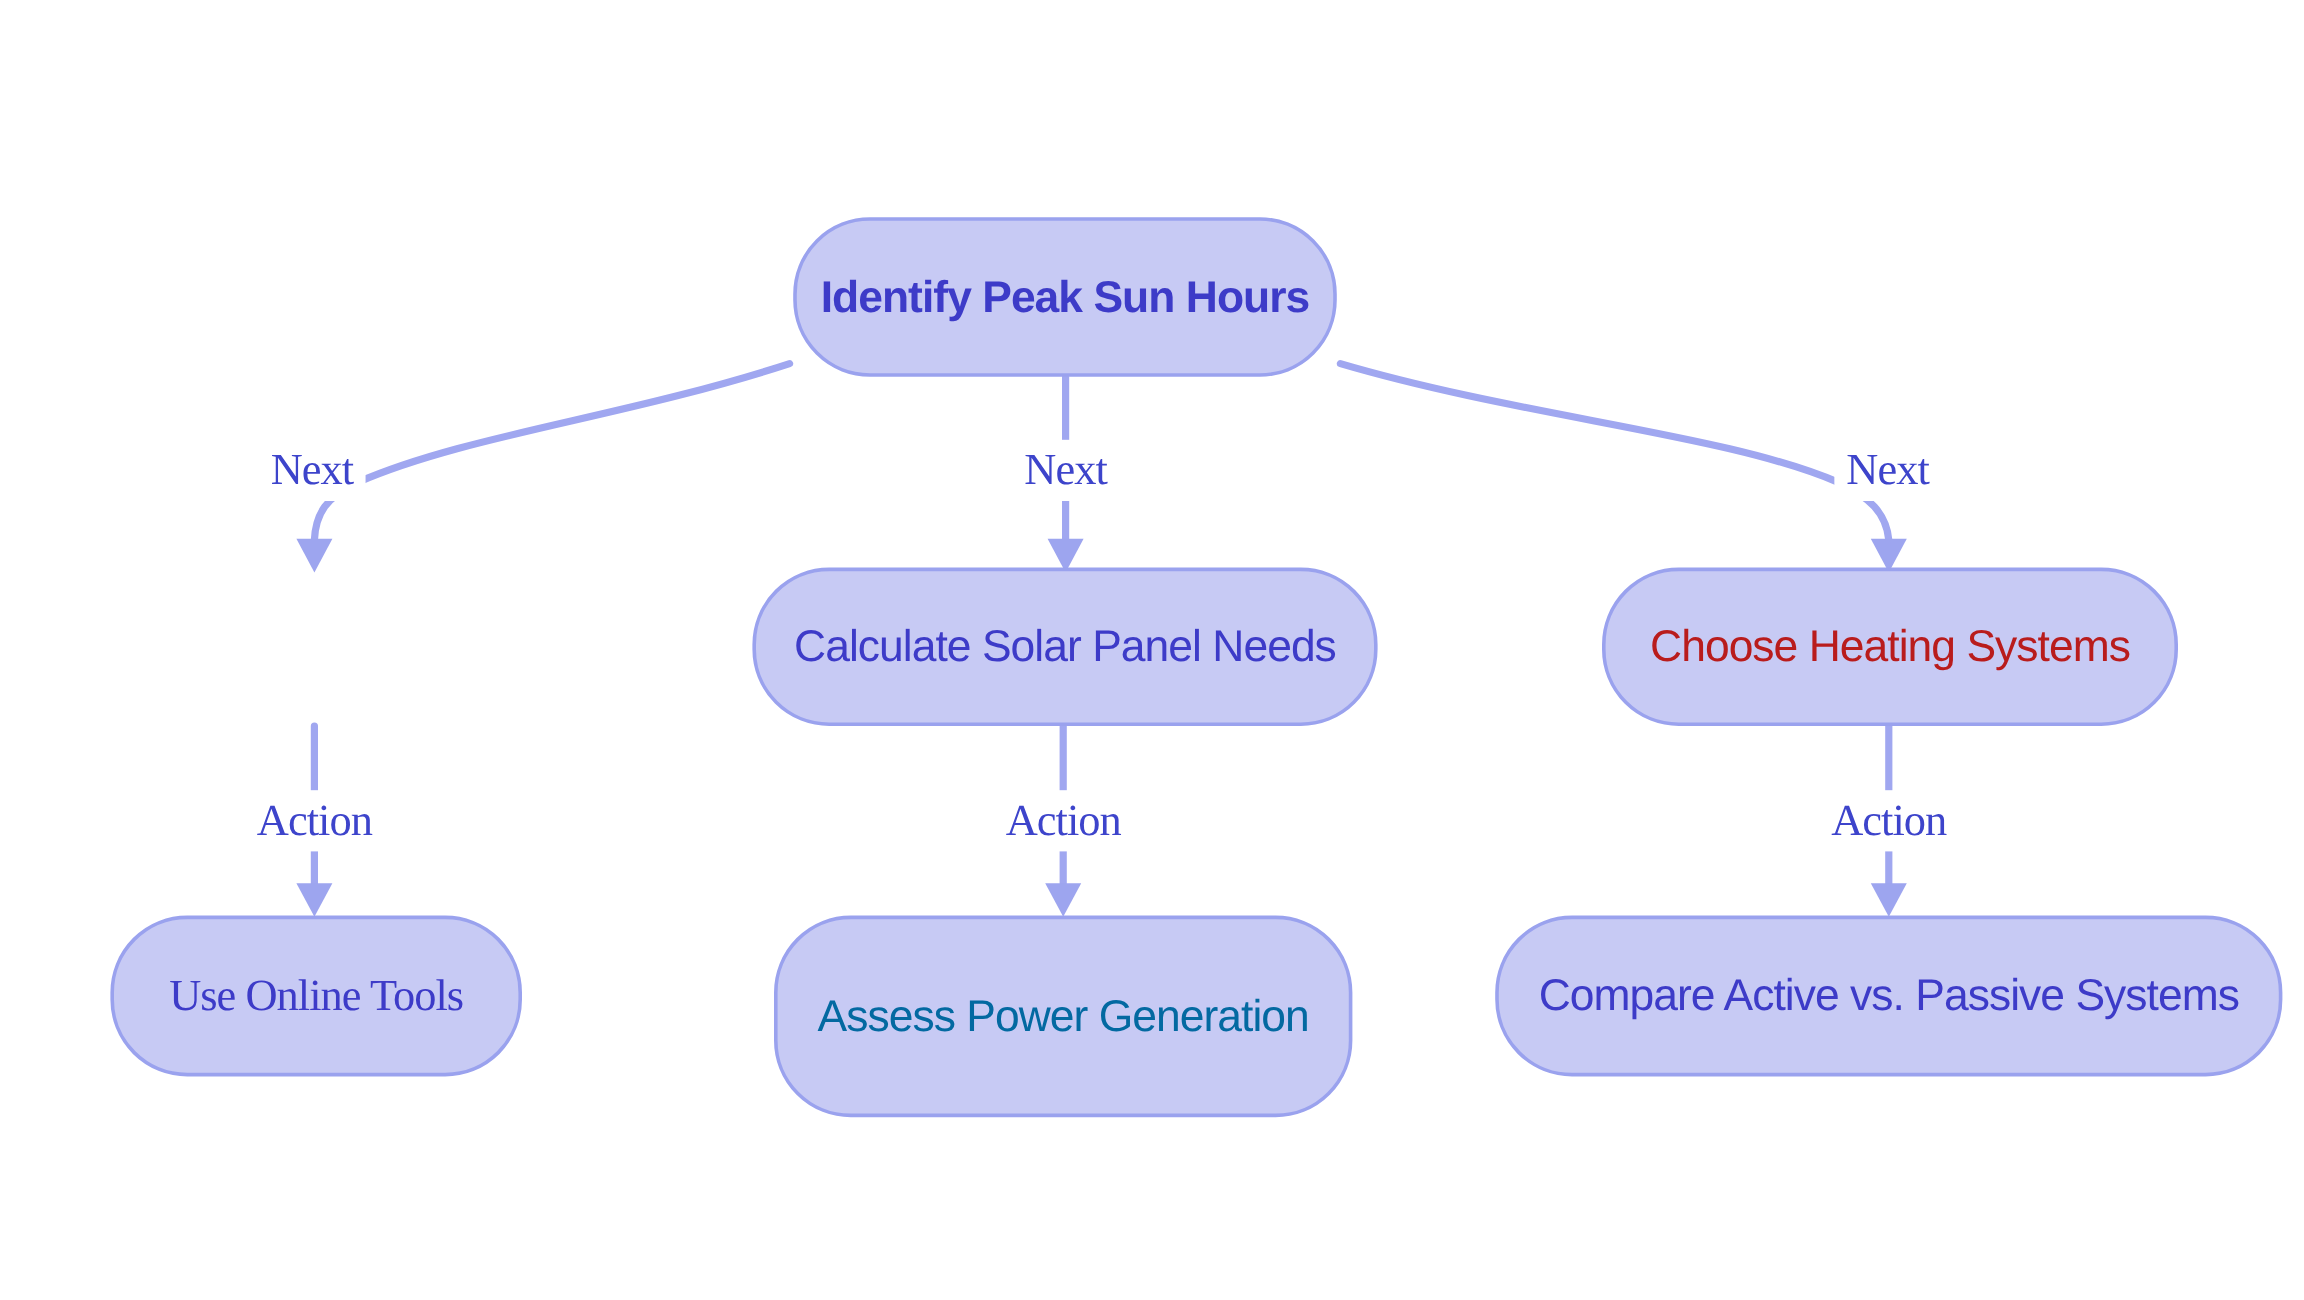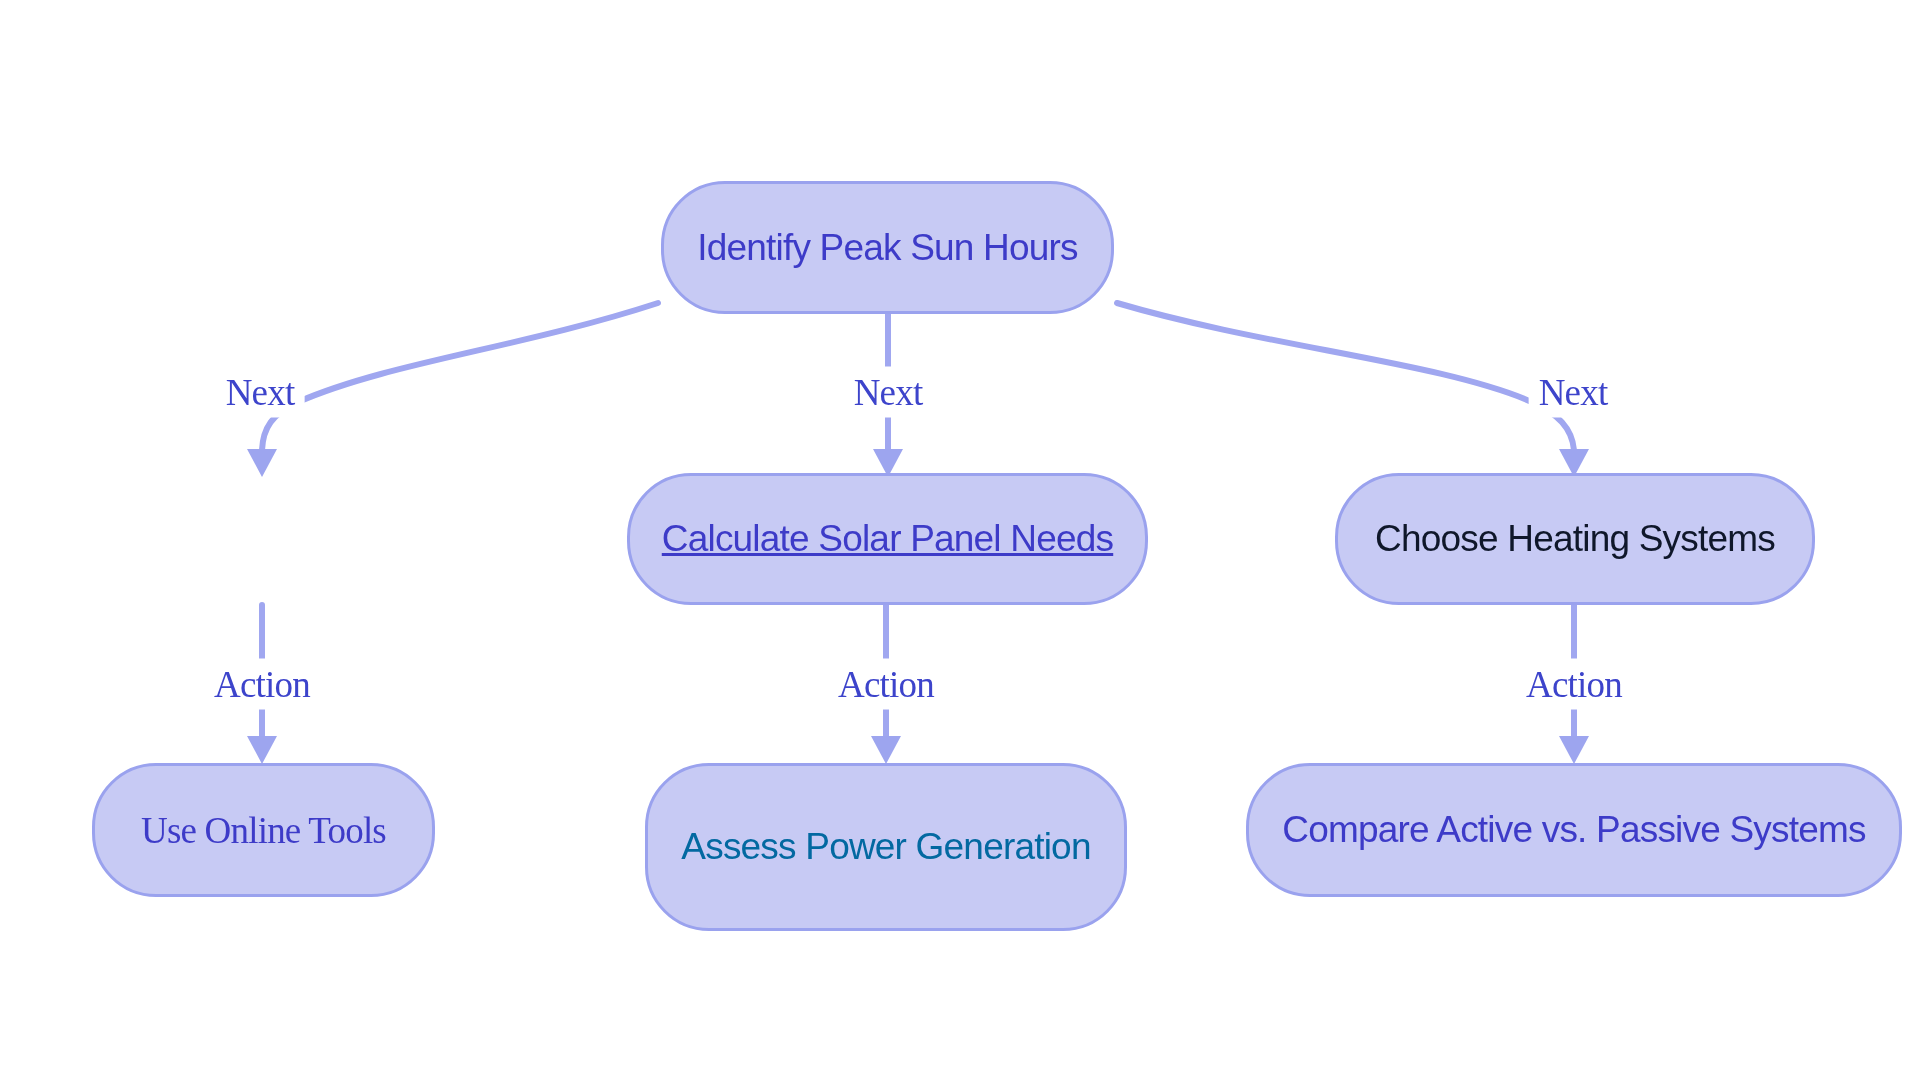--- a/index.html
+++ b/index.html
@@ -62,23 +62,23 @@
       <polygon points="888,477 873,449 903,449" fill="#9da5ef"></polygon>
       <path d="M 1117 303 C 1270 348, 1440 362, 1532 402 C 1558 414, 1572 428, 1574 450" fill="none" stroke="#a0a7f0" stroke-width="6" stroke-linecap="round"></path>
       <polygon points="1574,477 1559,449 1589,449" fill="#9da5ef"></polygon>
       <path d="M 262 605 L 262 738" fill="none" stroke="#a0a7f0" stroke-width="6" stroke-linecap="round"></path>
       <polygon points="262,764 247,736 277,736" fill="#9da5ef"></polygon>
       <path d="M 886 605 L 886 738" fill="none" stroke="#a0a7f0" stroke-width="6" stroke-linecap="round"></path>
       <polygon points="886,764 871,736 901,736" fill="#9da5ef"></polygon>
       <path d="M 1574 605 L 1574 738" fill="none" stroke="#a0a7f0" stroke-width="6" stroke-linecap="round"></path>
       <polygon points="1574,764 1559,736 1589,736" fill="#9da5ef"></polygon>
     </svg>
-<div class="flow-node" style="left: 661px; top: 181px; width: 453px; height: 133px; background: rgb(199, 202, 244); border: 3px solid rgb(154, 162, 238); color: rgb(61, 59, 200);">Identify Peak Sun Hours</div>
-    <div class="flow-node" style="left: 627px; top: 473px; width: 521px; height: 132px; background: rgb(199, 202, 244); border: 3px solid rgb(154, 162, 238); color: rgb(61, 59, 200); text-decoration: underline;">Calculate Solar Panel Needs</div>
-    <div class="flow-node" style="left: 1335px; top: 473px; width: 480px; height: 132px; background: rgb(199, 202, 244); border: 3px solid rgb(154, 162, 238); color: #0f172a;">Choose Heating Systems</div>
+<div class="flow-node" style="left: 661px; top: 181px; width: 453px; height: 133px; background: rgb(199, 202, 244); border: 3px solid rgb(154, 162, 238); color: rgb(61, 59, 200); font-weight: bold;">Identify Peak Sun Hours</div>
+    <div class="flow-node" style="left: 627px; top: 473px; width: 521px; height: 132px; background: rgb(199, 202, 244); border: 3px solid rgb(154, 162, 238); color: rgb(61, 59, 200);">Calculate Solar Panel Needs</div>
+    <div class="flow-node" style="left: 1335px; top: 473px; width: 480px; height: 132px; background: rgb(199, 202, 244); border: 3px solid rgb(154, 162, 238); color: #b91c1c;">Choose Heating Systems</div>
     <div class="flow-node" style="left: 92px; top: 763px; width: 343px; height: 134px; background: rgb(199, 202, 244); border: 3px solid rgb(154, 162, 238); color: rgb(61, 59, 200); font-family: Liberation Serif, serif;">Use Online Tools</div>
     <div class="flow-node" style="left: 645px; top: 763px; width: 482px; height: 168px; background: rgb(199, 202, 244); border: 3px solid rgb(154, 162, 238); color: #0369a1;">Assess Power Generation</div>
     <div class="flow-node" style="left: 1246px; top: 763px; width: 656px; height: 134px; background: rgb(199, 202, 244); border: 3px solid rgb(154, 162, 238); color: rgb(61, 59, 200); text-align: center;">Compare Active vs. Passive Systems</div>
     <div class="edge-label" style="left: 260px; top: 392px; background: rgb(255, 255, 255); color: rgb(61, 68, 203);">Next</div>
     <div class="edge-label" style="left: 888px; top: 392px; background: rgb(255, 255, 255); color: rgb(61, 68, 203);">Next</div>
     <div class="edge-label" style="left: 1573px; top: 392px; background: rgb(255, 255, 255); color: rgb(61, 68, 203);">Next</div>
     <div class="edge-label" style="left: 262px; top: 684px; background: rgb(255, 255, 255); color: rgb(61, 68, 203);">Action</div>
     <div class="edge-label" style="left: 886px; top: 684px; background: rgb(255, 255, 255); color: rgb(61, 68, 203);">Action</div>
     <div class="edge-label" style="left: 1574px; top: 684px; background: rgb(255, 255, 255); color: rgb(61, 68, 203);">Action</div>
   </div>

